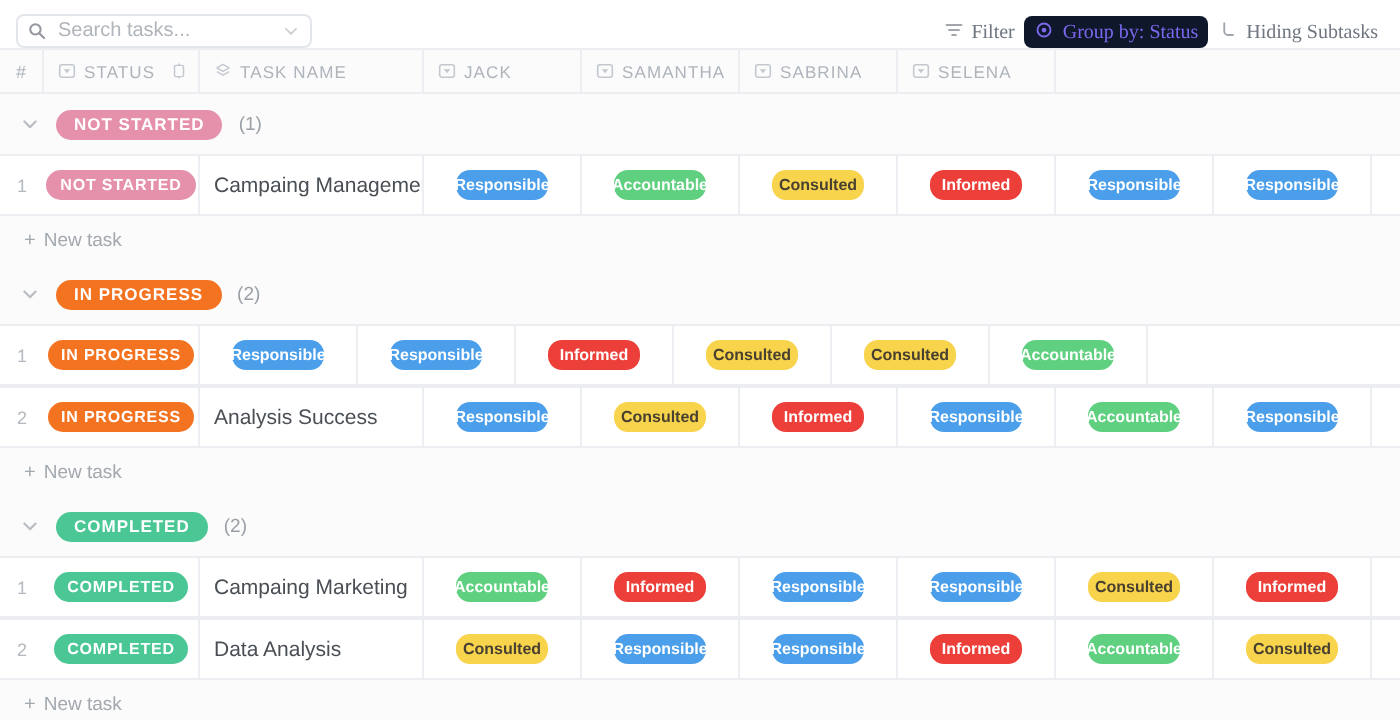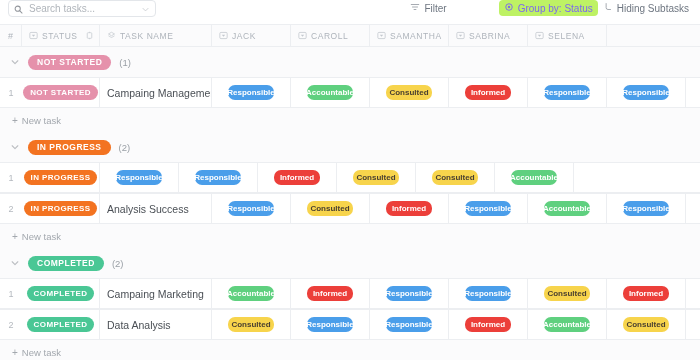--- a/index.html
+++ b/index.html
@@ -7,44 +7,44 @@
     width:700px;height:360px;overflow:hidden;
     background:#ffffff;
     font-family:"Liberation Sans","DejaVu Sans",sans-serif;
     font-size:11px;color:#3c4043;
     -webkit-font-smoothing:antialiased;
   }
   .app{width:700px;height:360px;position:relative;display:flex;flex-direction:column;background:#fff;}
 
   
   .toolbar{
-    height:24px;min-height:24px;display:flex;align-items:flex-start;
+    height:24px;min-height:24px;display:flex;align-items:flex-end;
     background:#fff;border-bottom:1px solid #eceef1;padding:0 6px 0 8px;
   }
   .search-box{
     display:flex;align-items:center;gap:6px;
     width:148px;height:17px;
     border:1px solid #e3e6ea;border-radius:4px;background:#fff;
     padding:0 5px;box-sizing:border-box;
   }
   .search-icon{width:9px;height:9px;flex:0 0 auto;opacity:.72;}
   .search-input{
     border:0;outline:0;background:transparent;flex:1;
     font-family:inherit;font-size:10px;color:#9aa0a6;padding:0;min-width:0;
   }
   .search-input::placeholder{color:#b0b5bb;}
   .chev-sm{width:9px;height:9px;flex:0 0 auto;opacity:.55;}
   .tb-spacer{flex:1;}
   .tb-item{
     display:flex;align-items:center;gap:4px;height:16px;
     padding:0 5px;border-radius:4px;font-size:10px;color:#6e7681;
-    white-space:nowrap;cursor:pointer;
+    white-space:nowrap;cursor:pointer;font-family:Liberation Serif, serif;
   }
   .tb-item svg{width:10px;height:10px;opacity:.8;}
-  .tb-item.active{background:#bef264;color:#7b68ee;margin-left:47px;}
+  .tb-item.active{background:#0f172a;color:#7b68ee;}
   .tb-item.active svg{opacity:1;}
 
   
   .colhead{
     display:flex;height:21px;min-height:21px;align-items:stretch;
     background:#fbfbfc;border-bottom:1px solid #eceef1;
   }
   .ch{
     display:flex;align-items:center;gap:4px;
     font-size:8.5px;letter-spacing:.55px;color:#aeb4bb;
@@ -190,27 +190,20 @@
             <rect x="1.5" y="2.5" width="13" height="11" rx="2" fill="none" stroke="#c3c8ce" stroke-width="1.4"></rect>
             <polygon points="5,6.5 11,6.5 8,10" fill="#c3c8ce"></polygon>
           </svg></span>
         <span class="ch-lab">JACK</span>
       </div>
       <div class="ch c-person">
         <span class="ch-ico"><svg viewBox="0 0 16 16" width="9" height="9">
             <rect x="1.5" y="2.5" width="13" height="11" rx="2" fill="none" stroke="#c3c8ce" stroke-width="1.4"></rect>
             <polygon points="5,6.5 11,6.5 8,10" fill="#c3c8ce"></polygon>
           </svg></span>
-        <span class="ch-lab">CAROLL</span>
-      </div>
-      <div class="ch c-person">
-        <span class="ch-ico"><svg viewBox="0 0 16 16" width="9" height="9">
-            <rect x="1.5" y="2.5" width="13" height="11" rx="2" fill="none" stroke="#c3c8ce" stroke-width="1.4"></rect>
-            <polygon points="5,6.5 11,6.5 8,10" fill="#c3c8ce"></polygon>
-          </svg></span>
         <span class="ch-lab">SAMANTHA</span>
       </div>
       <div class="ch c-person">
         <span class="ch-ico"><svg viewBox="0 0 16 16" width="9" height="9">
             <rect x="1.5" y="2.5" width="13" height="11" rx="2" fill="none" stroke="#c3c8ce" stroke-width="1.4"></rect>
             <polygon points="5,6.5 11,6.5 8,10" fill="#c3c8ce"></polygon>
           </svg></span>
         <span class="ch-lab">SABRINA</span>
       </div>
       <div class="ch c-person">

